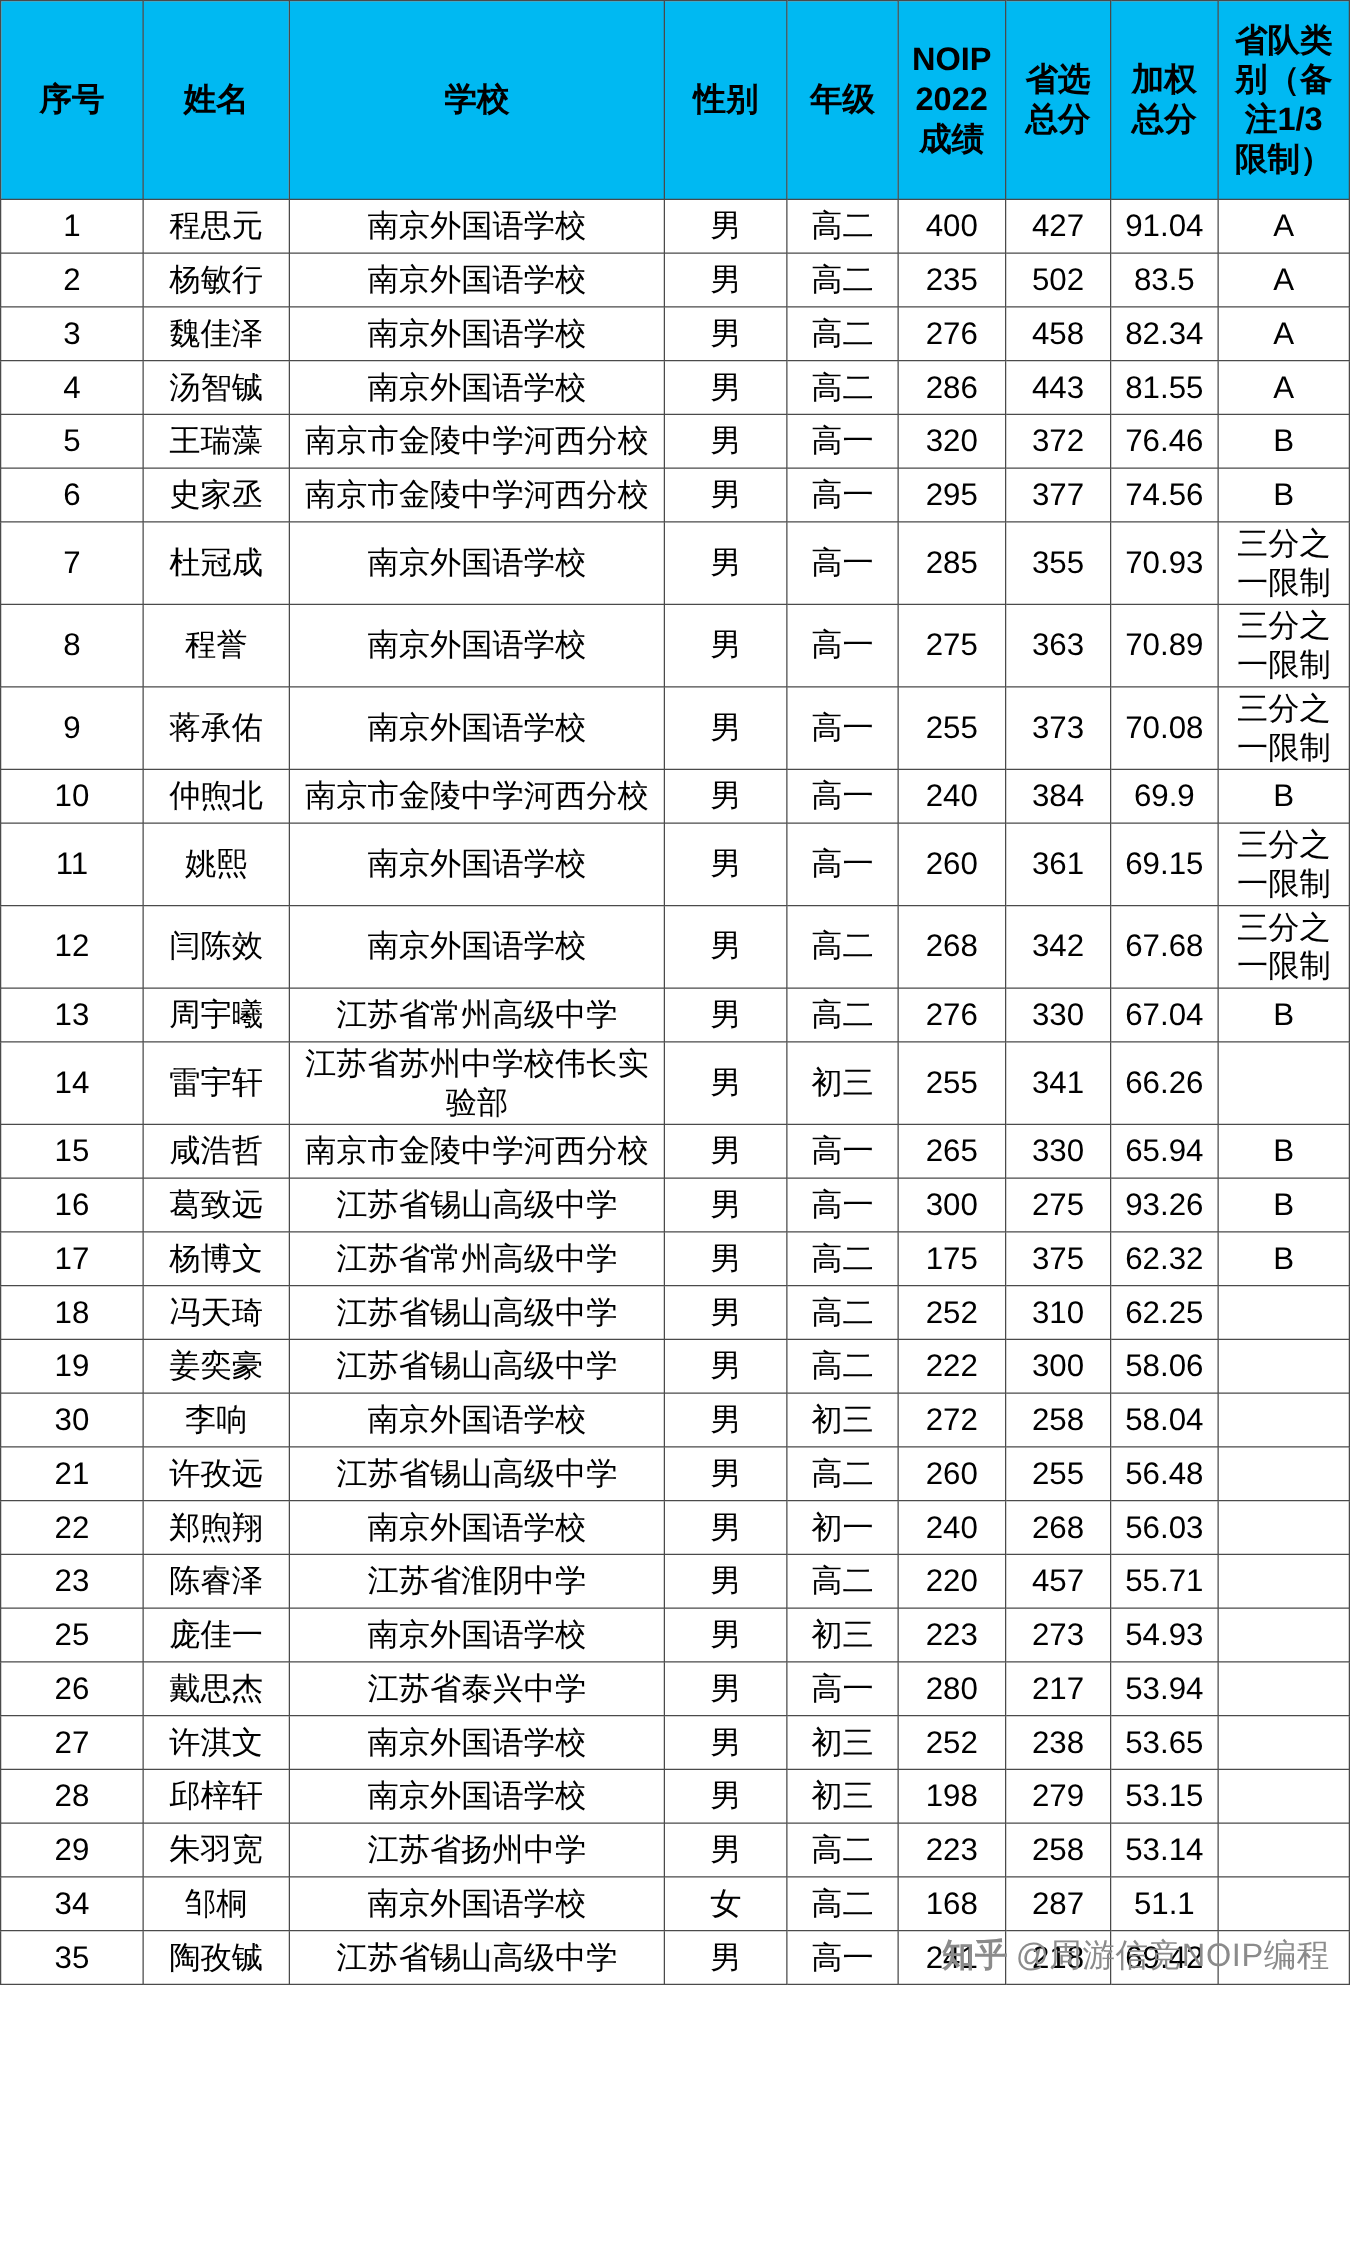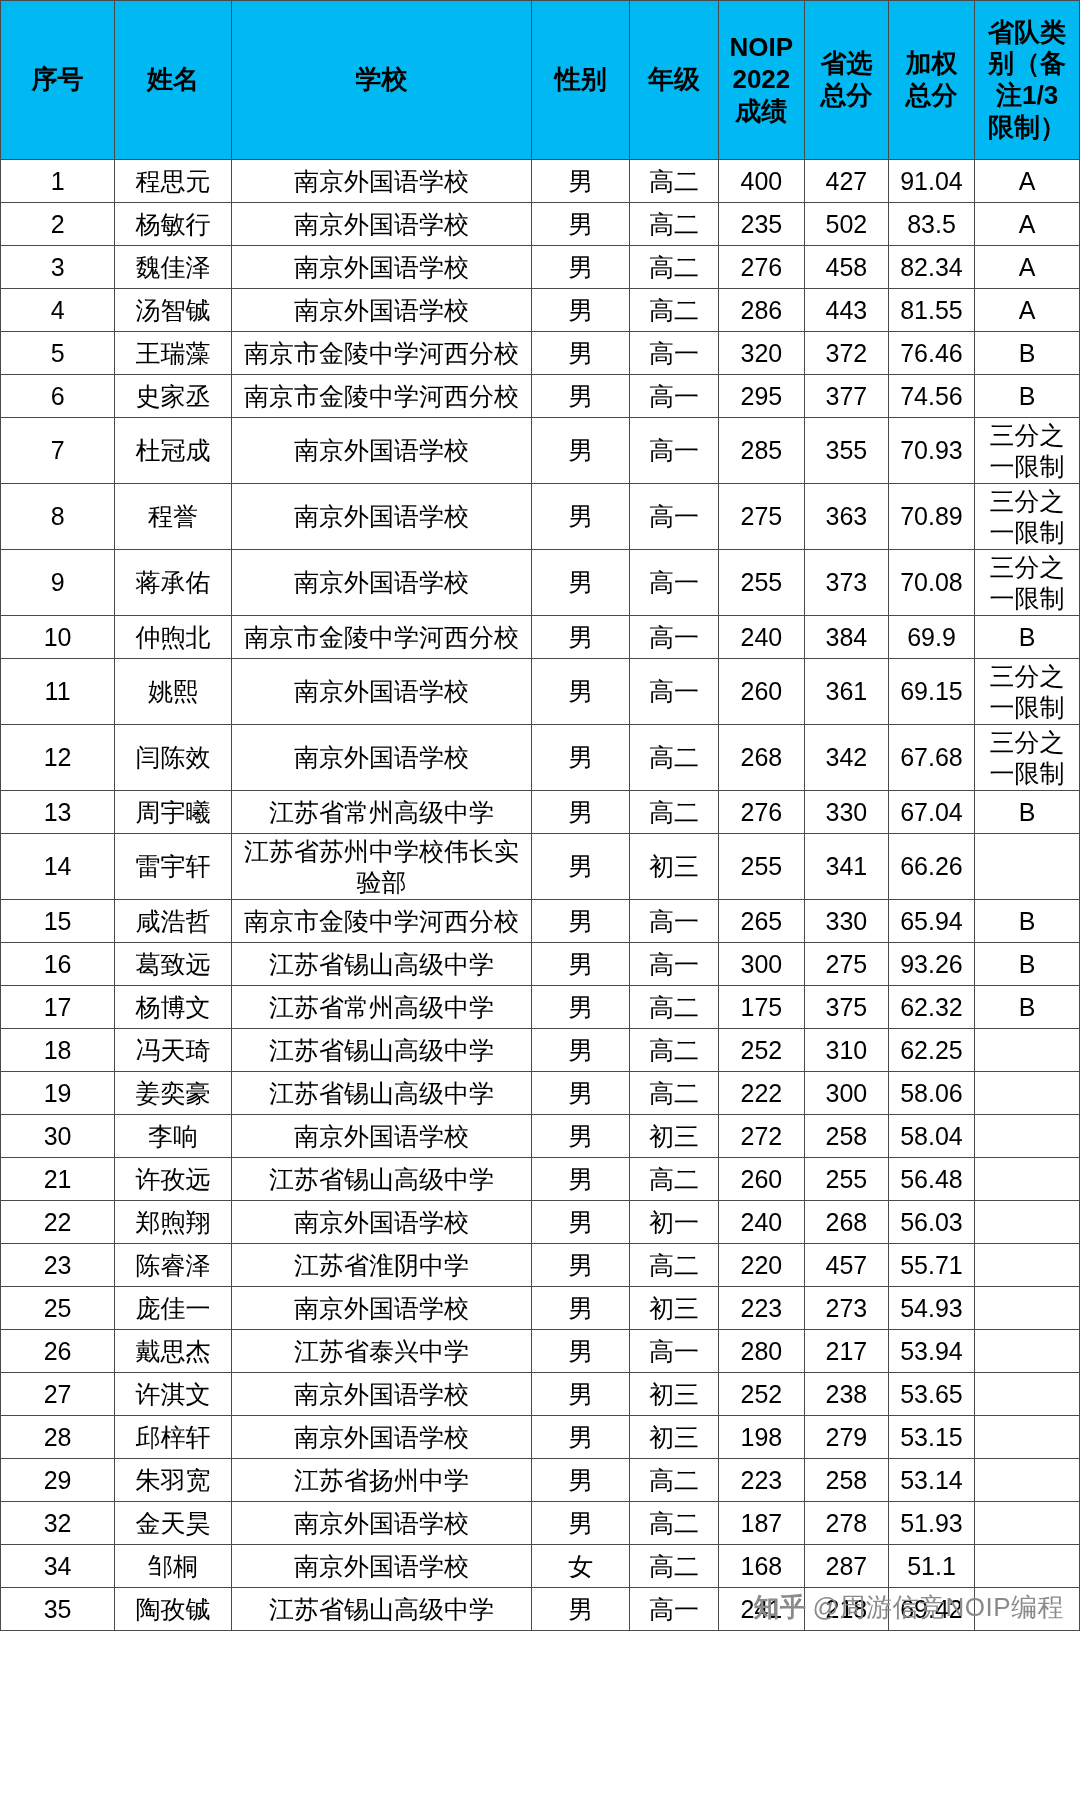--- a/index.html
+++ b/index.html
@@ -415,31 +415,20 @@
           <td>朱羽宽</td>
           <td class="school-cell">江苏省扬州中学</td>
           <td>男</td>
           <td>高二</td>
           <td>223</td>
           <td>258</td>
           <td>53.14</td>
           <td class="cat-cell"></td>
         </tr>
         <tr>
-          <td>32</td>
-          <td>金天昊</td>
-          <td class="school-cell">南京外国语学校</td>
-          <td>男</td>
-          <td>高二</td>
-          <td>187</td>
-          <td>278</td>
-          <td>51.93</td>
-          <td class="cat-cell"></td>
-        </tr>
-        <tr>
           <td>34</td>
           <td>邹桐</td>
           <td class="school-cell">南京外国语学校</td>
           <td>女</td>
           <td>高二</td>
           <td>168</td>
           <td>287</td>
           <td>51.1</td>
           <td class="cat-cell"></td>
         </tr>

